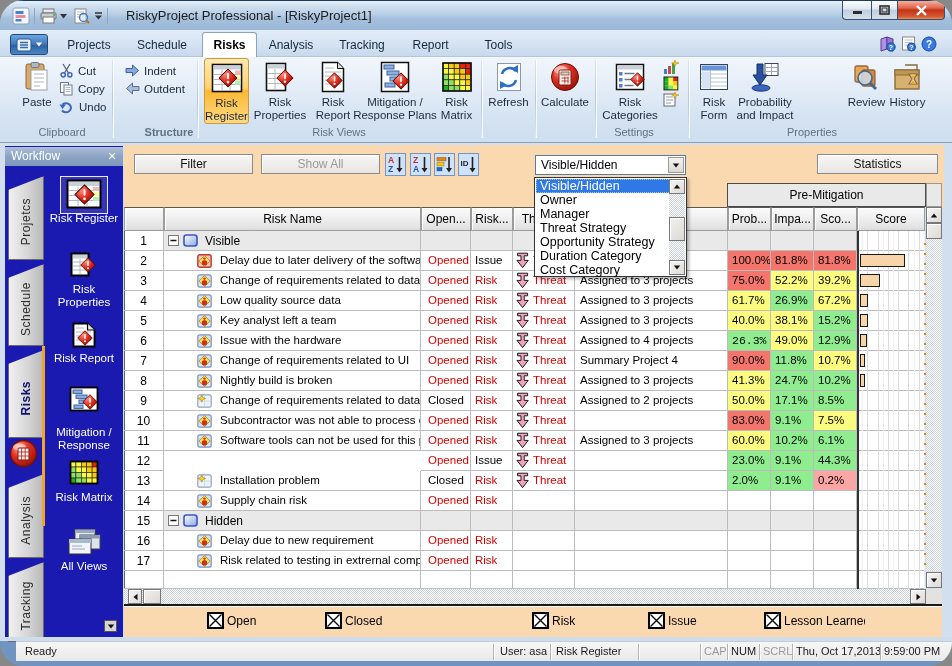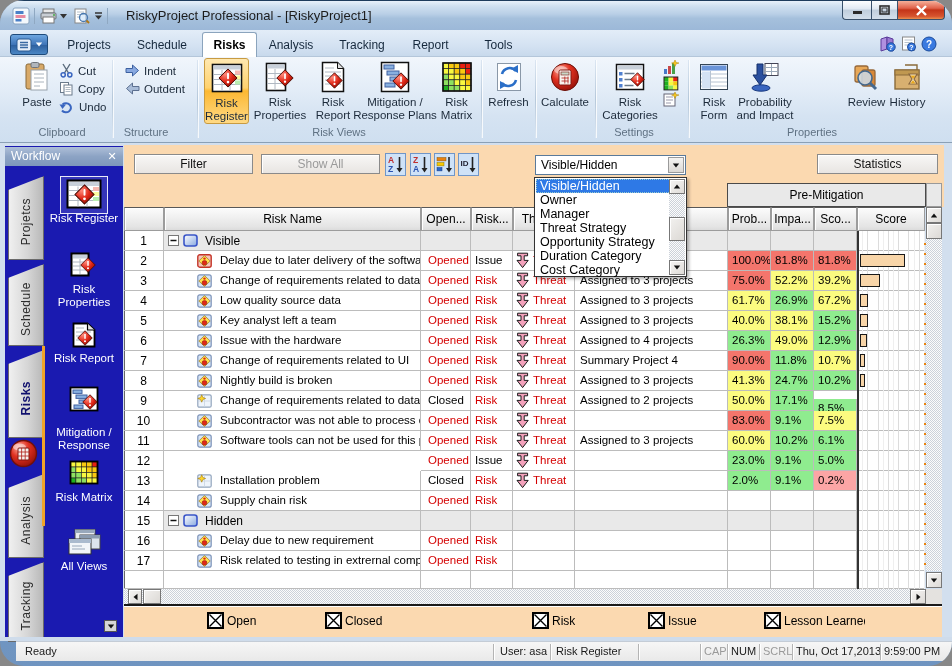--- a/index.html
+++ b/index.html
@@ -329,21 +329,21 @@
         <span>Indent</span>
       </div>
     <div class="abs smallbtn" style="left:125px;top:23px;">
         <span>
           <svg width="15" height="13" viewBox="0 0 15 13">
             <polygon points="14,4.5 7.5,4.5 7.5,1 1.5,6.5 7.5,12 7.5,8.5 14,8.5" fill="#a8bcd8" stroke="#5c7090"></polygon>
           </svg>
         </span>
         <span>Outdent</span>
       </div>
-    <div class="abs grp-label" style="left:146px;">Structure</div>
+    <div class="abs grp-label" style="left:169px;font-weight:bold;">Structure</div>
     <div class="abs rib-sep" style="left:197px;"></div>
 
     <div class="abs bigbtn sel" style="left:204px;width:45px;">
       <span class="bicon">
           <svg width="32" height="32" viewBox="0 0 32 32">
             <rect x="1.5" y="2.5" width="29" height="27" fill="#fff" stroke="#111" stroke-width="1.6"></rect>
             <rect x="2.5" y="3.5" width="27" height="4" fill="#c8d0da"></rect>
             <path d="M2 12.5h28M2 17.5h28M2 22.5h28" stroke="#b0b8c2"></path>
             <path d="M11 8v21M19 8v21" stroke="#b0b8c2"></path>
             <rect x="24" y="8.5" width="5.5" height="4" fill="#f6b8b0"></rect>
@@ -926,21 +926,21 @@
         <div class="abs cell" style="left:347px;top:148px;width:42px;height:20px;padding:3px 0 0 4px;"><span class="redtxt">Risk</span></div>
         <div class="abs cell" style="left:389px;top:148px;width:62px;height:20px;">
           <span class="abs" style="left:3px;top:1px;">
             <svg width="14" height="17" viewBox="0 0 14 17">
               <polygon points="1.6,1.2 11.6,1.2 11.6,3.8 8.2,3.8 8.2,8.4 12.2,8.4 6.6,15.6 1,8.4 5,8.4 5,3.8 1.6,3.8" fill="#f4a2bc" stroke="#1a1a1a" stroke-width="1"></polygon>
             </svg>
           </span>
                <span class="abs redtxt" style="left:20px;top:3px;">Threat</span>
         </div>
         <div class="abs cell" style="left:451px;top:148px;width:153px;height:20px;padding:3px 0 0 5px;"><span>Assigned to 4 projects</span></div>
-        <div class="abs cell" style="left:604px;top:148px;width:43px;height:20px;padding:3px 0 0 4px;background:#8fec8f;"><span>26.3%</span></div>
+        <div class="abs cell" style="left:604px;top:148px;width:43px;height:20px;padding:3px 0 0 4px;background:#8fec8f;font-family:Liberation Mono, monospace;"><span>26.3%</span></div>
         <div class="abs cell" style="left:647px;top:148px;width:43px;height:20px;padding:3px 0 0 4px;background:#fbfb80;"><span>49.0%</span></div>
         <div class="abs cell" style="left:690px;top:148px;width:43px;height:20px;padding:3px 0 0 4px;background:#8fec8f;"><span>12.9%</span></div>
         <div class="abs cell" style="left:733px;top:148px;width:68px;height:20px;"></div>
         <div class="abs" style="left:736px;top:151px;width:7px;height:13px;background:#f8d5a8;border:1px solid #1a1a1a;box-sizing:border-box;z-index:3;"></div>
         <div class="abs cell rownum" style="left:0;top:168px;width:40px;height:20px;">7</div>
         <div class="abs cell" style="left:40px;top:168px;width:257px;height:20px;">
         <span class="abs" style="left:33px;top:3px;">
             <svg width="15" height="14" viewBox="0 0 15 14">
               <rect x="0.8" y="0.8" width="13.4" height="12.4" rx="2" fill="#d6e4f6" stroke="#7d93b8" stroke-width="1.2"></rect>
               <polygon points="7.5,1.6 13.2,7 7.5,12.4 1.8,7" fill="#ffe14d" stroke="#96782a" stroke-width=".7"></polygon>
@@ -1011,21 +1011,21 @@
           <span class="abs" style="left:3px;top:1px;">
             <svg width="14" height="17" viewBox="0 0 14 17">
               <polygon points="1.6,1.2 11.6,1.2 11.6,3.8 8.2,3.8 8.2,8.4 12.2,8.4 6.6,15.6 1,8.4 5,8.4 5,3.8 1.6,3.8" fill="#f4a2bc" stroke="#1a1a1a" stroke-width="1"></polygon>
             </svg>
           </span>
                <span class="abs redtxt" style="left:20px;top:3px;">Threat</span>
         </div>
         <div class="abs cell" style="left:451px;top:208px;width:153px;height:20px;padding:3px 0 0 5px;"><span>Assigned to 2 projects</span></div>
         <div class="abs cell" style="left:604px;top:208px;width:43px;height:20px;padding:3px 0 0 4px;background:#fbfb80;"><span>50.0%</span></div>
         <div class="abs cell" style="left:647px;top:208px;width:43px;height:20px;padding:3px 0 0 4px;background:#8fec8f;"><span>17.1%</span></div>
-        <div class="abs cell" style="left:690px;top:208px;width:43px;height:20px;padding:3px 0 0 4px;background:#8fec8f;margin-top:8px;"><span>8.5%</span></div>
+        <div class="abs cell" style="left:690px;top:208px;width:43px;height:20px;padding:3px 0 0 4px;background:#8fec8f;"><span>8.5%</span></div>
         <div class="abs cell" style="left:733px;top:208px;width:68px;height:20px;"></div>
         <div class="abs cell rownum" style="left:0;top:228px;width:40px;height:20px;">10</div>
         <div class="abs cell" style="left:40px;top:228px;width:257px;height:20px;">
         <span class="abs" style="left:33px;top:3px;">
             <svg width="15" height="14" viewBox="0 0 15 14">
               <rect x="0.8" y="0.8" width="13.4" height="12.4" rx="2" fill="#d6e4f6" stroke="#7d93b8" stroke-width="1.2"></rect>
               <polygon points="7.5,1.6 13.2,7 7.5,12.4 1.8,7" fill="#ffe14d" stroke="#96782a" stroke-width=".7"></polygon>
               <circle cx="7.5" cy="4.6" r="1.2" fill="#e02818"></circle>
               <circle cx="7.5" cy="8.8" r="2.4" fill="#e02818" stroke="#8a1008" stroke-width=".5"></circle>
             </svg>
@@ -1081,21 +1081,21 @@
           <span class="abs" style="left:3px;top:1px;">
             <svg width="14" height="17" viewBox="0 0 14 17">
               <polygon points="1.6,1.2 11.6,1.2 11.6,3.8 8.2,3.8 8.2,8.4 12.2,8.4 6.6,15.6 1,8.4 5,8.4 5,3.8 1.6,3.8" fill="#f4a2bc" stroke="#1a1a1a" stroke-width="1"></polygon>
             </svg>
           </span>
                <span class="abs redtxt" style="left:20px;top:3px;">Threat</span>
         </div>
         <div class="abs cell" style="left:451px;top:268px;width:153px;height:20px;padding:3px 0 0 5px;"><span></span></div>
         <div class="abs cell" style="left:604px;top:268px;width:43px;height:20px;padding:3px 0 0 4px;background:#8fec8f;"><span>23.0%</span></div>
         <div class="abs cell" style="left:647px;top:268px;width:43px;height:20px;padding:3px 0 0 4px;background:#8fec8f;"><span>9.1%</span></div>
-        <div class="abs cell" style="left:690px;top:268px;width:43px;height:20px;padding:3px 0 0 4px;background:#8fec8f;"><span>5.0%</span></div>
+        <div class="abs cell" style="left:690px;top:268px;width:43px;height:20px;padding:3px 0 0 4px;background:#8fec8f;"><span>44.3%</span></div>
         <div class="abs cell" style="left:733px;top:268px;width:68px;height:20px;"></div>
         <div class="abs cell rownum" style="left:0;top:288px;width:40px;height:20px;">13</div>
         <div class="abs cell" style="left:40px;top:288px;width:257px;height:20px;">
         <span class="abs" style="left:33px;top:3px;">
             <svg width="15" height="14" viewBox="0 0 15 14">
               <rect x="0.8" y="0.8" width="13.4" height="12.4" rx="1.5" fill="#eef4fb" stroke="#93a5bd" stroke-width="1.2"></rect>
               <path d="M1 7h13M7.5 1v12" stroke="#c8d4e2" stroke-width=".8"></path>
               <polygon points="4.7,0.8 5.8,3.4 8.6,4.5 5.8,5.6 4.7,8.2 3.6,5.6 0.8,4.5 3.6,3.4" fill="#ffd428" stroke="#a07808" stroke-width=".6"></polygon>
             </svg>
           </span>

